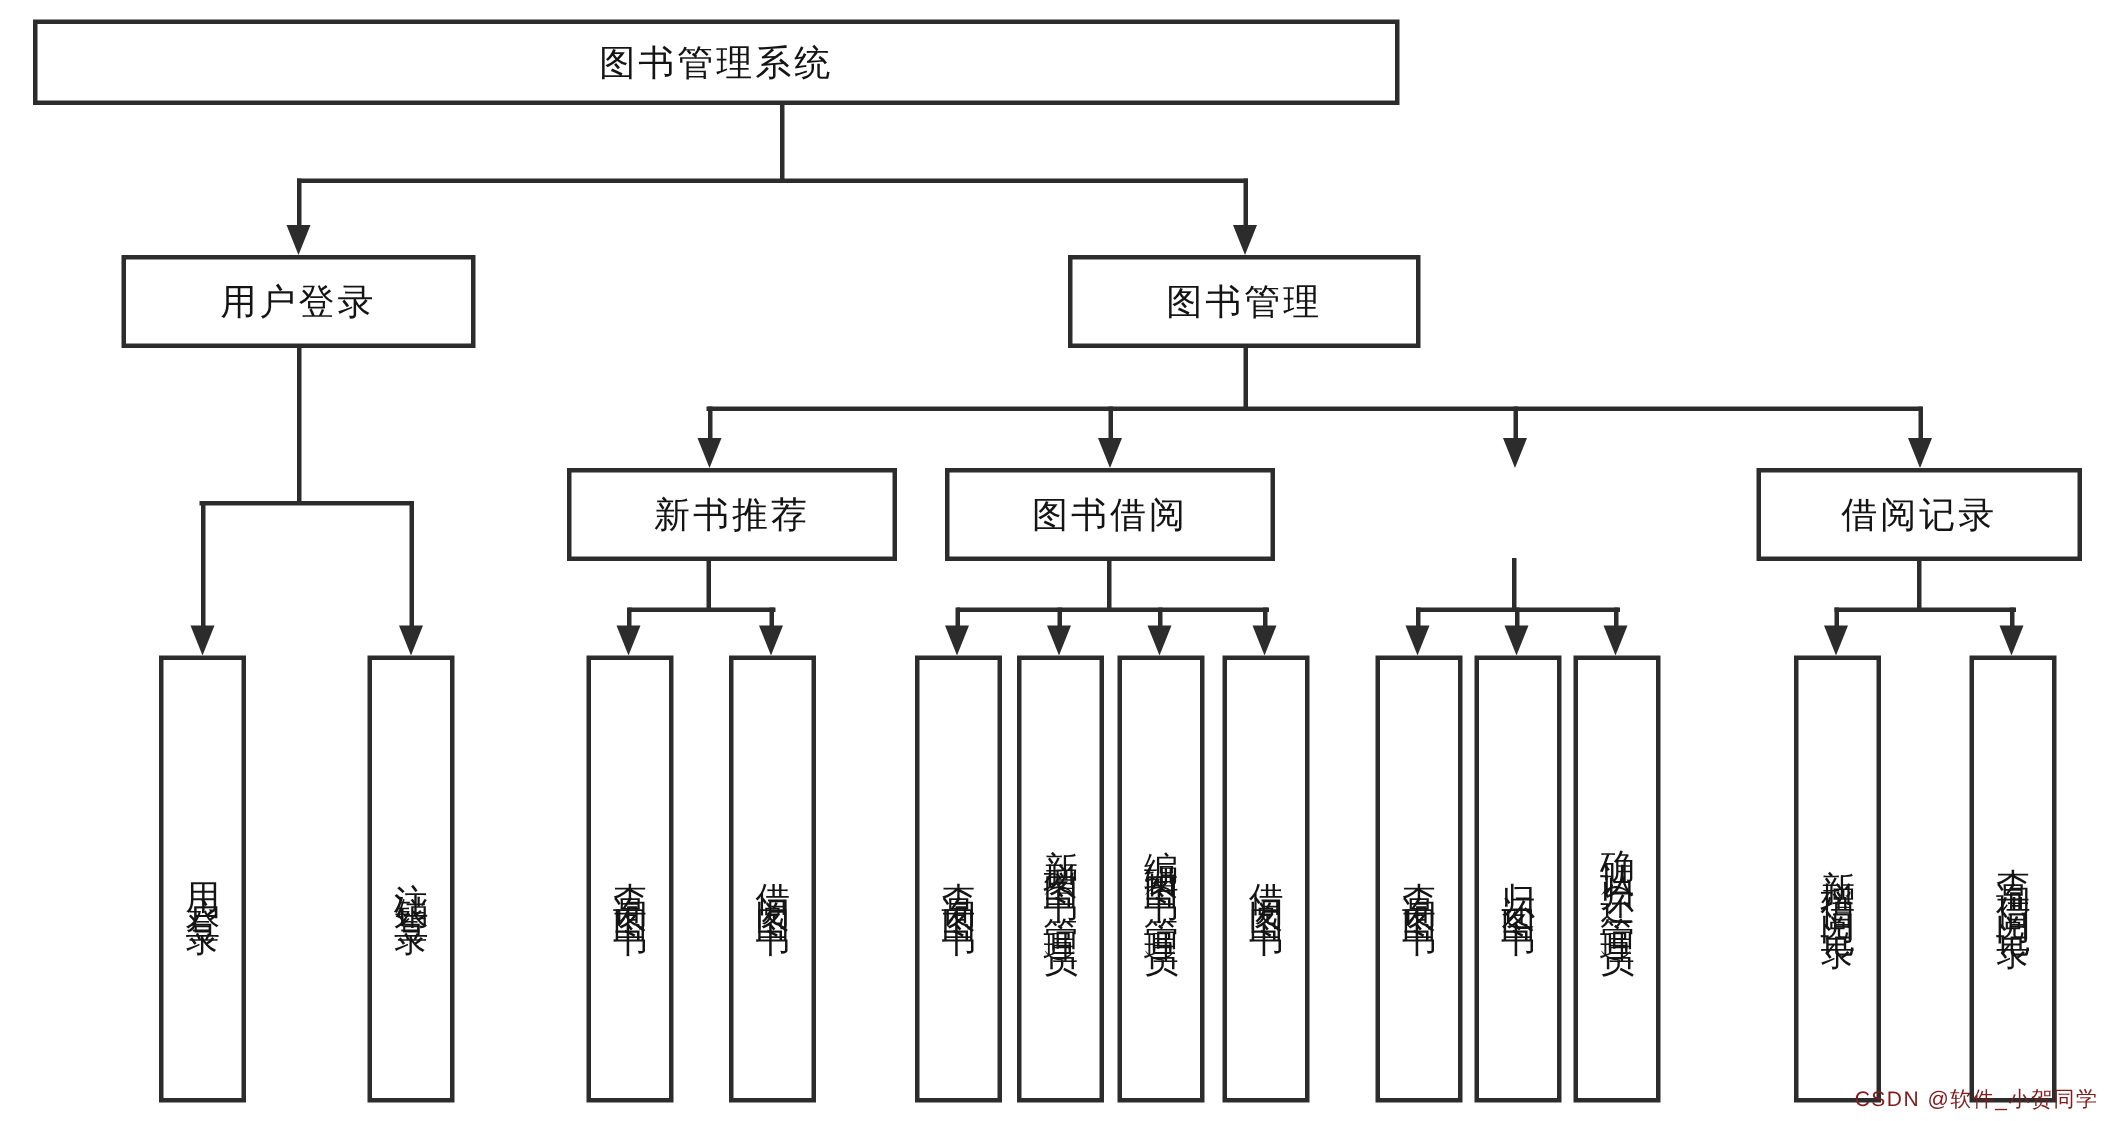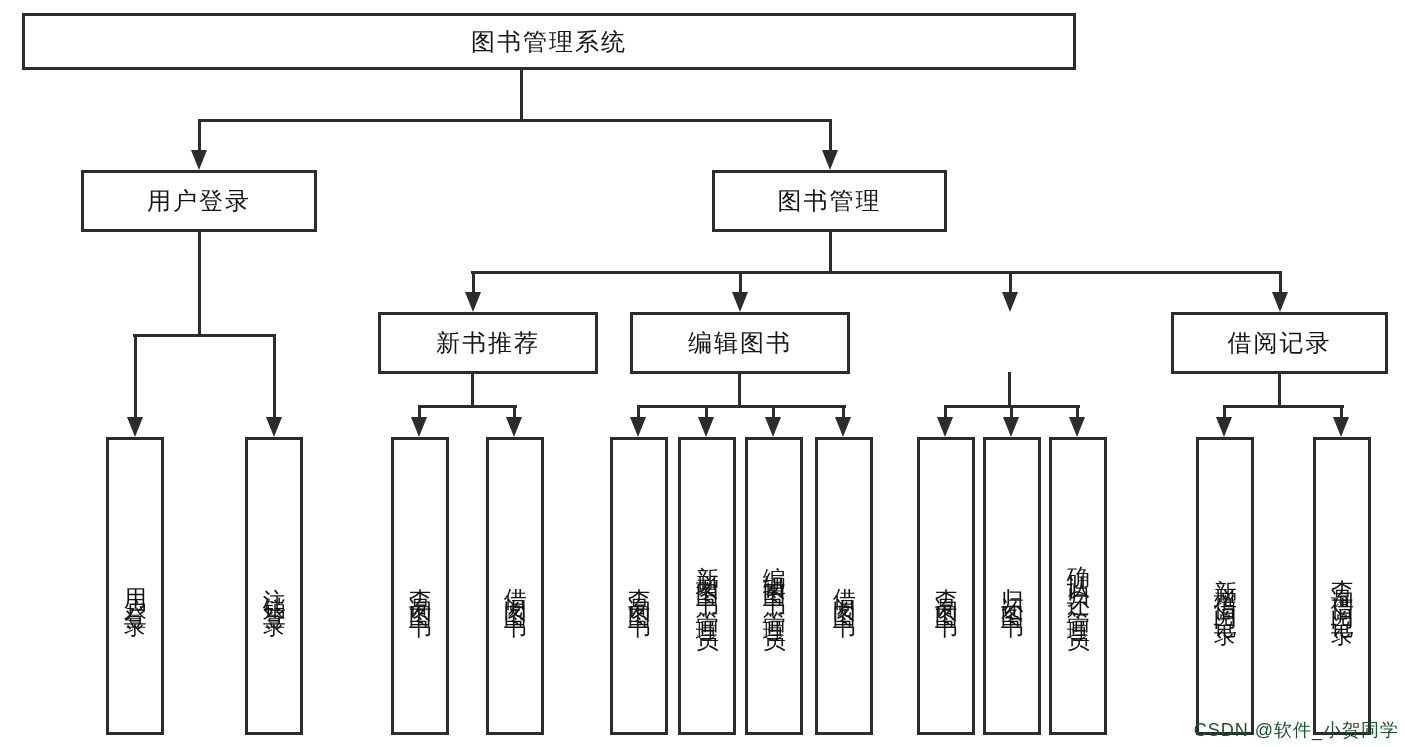--- a/index.html
+++ b/index.html
@@ -17,29 +17,29 @@
     padding-top:4px;
   }
   .ln { position:absolute; background:#2c2c2c; z-index:1; }
   .arr {
     position:absolute; width:0; height:0; z-index:1;
     border-left:8px solid transparent; border-right:8px solid transparent;
     border-top:20px solid #2c2c2c;
   }
   .watermark {
     position:absolute; right:6px; bottom:5px; z-index:5;
-    font-size:18px; color:#14532d; letter-spacing:1px;
+    font-size:14px; color:#7f1d1d; letter-spacing:1px;
   }
 </style>
 </head>
 <body>
 
 <div id="canvas">
 
-  <div class="node" style="left:22px; top:13px; width:1054px; height:57px;">图书管理系统</div>
+  <div class="node" style="left:22px; top:13px; width:911px; height:57px;">图书管理系统</div>
 
   <div class="ln" style="left:520px; top:68px; width:3px; height:53px;"></div>
   <div class="ln" style="left:198px; top:119px; width:634px; height:3px;"></div>
   <div class="ln" style="left:198px; top:119px; width:3px; height:34px;"></div>
   <div class="arr" style="left:191px; top:150px;"></div>
   <div class="ln" style="left:829px; top:119px; width:3px; height:34px;"></div>
   <div class="arr" style="left:822px; top:150px;"></div>
 
   <div class="node" style="left:81px; top:170px; width:236px; height:62px;">用户登录</div>
   <div class="node" style="left:712px; top:170px; width:235px; height:62px;">图书管理</div>
@@ -56,21 +56,21 @@
   <div class="ln" style="left:472px; top:271px; width:3px; height:23px;"></div>
   <div class="arr" style="left:465px; top:292px;"></div>
   <div class="ln" style="left:739px; top:271px; width:3px; height:23px;"></div>
   <div class="arr" style="left:732px; top:292px;"></div>
   <div class="ln" style="left:1009px; top:271px; width:3px; height:23px;"></div>
   <div class="arr" style="left:1002px; top:292px;"></div>
   <div class="ln" style="left:1279px; top:271px; width:3px; height:23px;"></div>
   <div class="arr" style="left:1272px; top:292px;"></div>
 
   <div class="node" style="left:378px; top:312px; width:220px; height:62px;">新书推荐</div>
-  <div class="node" style="left:630px; top:312px; width:220px; height:62px;">编辑图书</div>
+  <div class="node" style="left:630px; top:312px; width:220px; height:62px;">图书借阅</div>
   <div class="node" style="left:1171px; top:312px; width:217px; height:62px;">借阅记录</div>
 
   <div class="ln" style="left:471px; top:372px; width:3px; height:35px;"></div>
   <div class="ln" style="left:419px; top:405px; width:98px; height:3px;"></div>
   <div class="ln" style="left:418px; top:405px; width:3px; height:14px;"></div>
   <div class="arr" style="left:411px; top:417px;"></div>
   <div class="ln" style="left:513px; top:405px; width:3px; height:14px;"></div>
   <div class="arr" style="left:506px; top:417px;"></div>
 
   <div class="ln" style="left:738px; top:372px; width:3px; height:35px;"></div>

